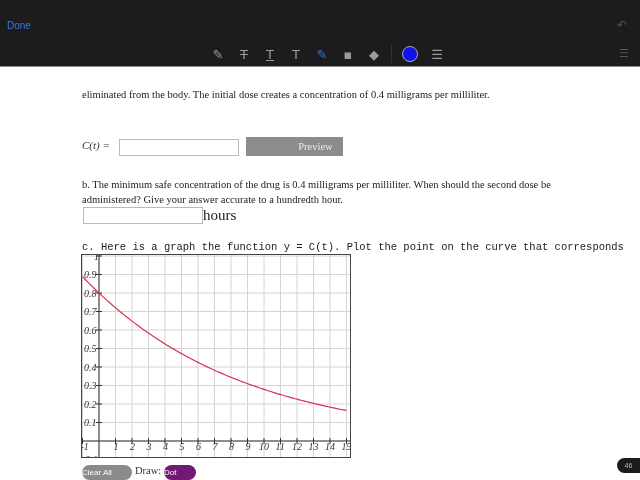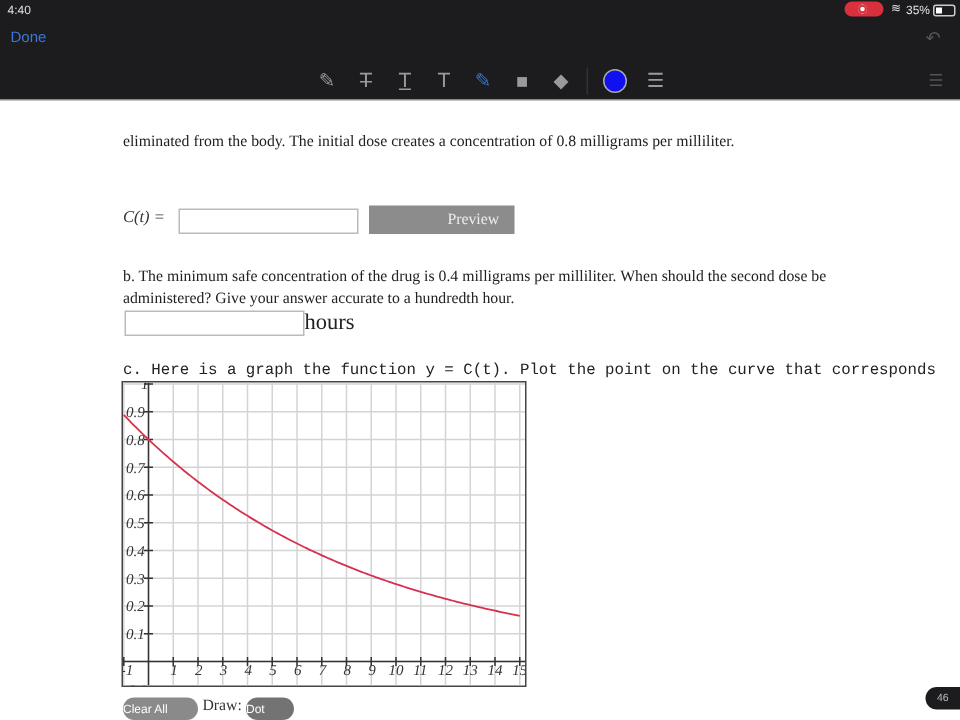--- a/index.html
+++ b/index.html
@@ -25,34 +25,27 @@
   .p { position:absolute; left:82px; font-size:10.5px; color:#222; line-height:16px; }
   .input { position:absolute; border:1px solid #bbb; background:#fff; height:13px; }
   .preview { position:absolute; left:246px; top:70px; width:55px; height:19px; background:#8c8c8c; color:#eee; font-size:10.5px; text-align:center; line-height:19px; cursor:pointer;padding-left:42px; }
   .ct { position:absolute; left:82px; top:72px; font-size:11px; font-style:italic; color:#333; }
   .hours { position:absolute; left:203px; top:140px; font-size:15px; color:#222; }
   .graph { position:absolute; left:81px; top:187px; width:270px; height:204px; border:1px solid #444; box-sizing:border-box; background:#fff; }
   .graph svg { position:absolute; left:0; top:0; }
   .btn-pill { position:absolute; top:398px; height:15px; border-radius:8px; font-family:"Liberation Sans", sans-serif; font-size:8px; color:#fff; text-align:left; line-height:15px; cursor:pointer; }
   .clear { left:82px; width:50px; background:#8a8a8a; }
   .drawlbl { position:absolute; left:135px; top:398px; font-size:10.5px; color:#333; }
-  .dot { left:164px; width:32px; background:#737373; }
+  .dot { left:164px; width:32px; background:#701a75; }
   .pagebadge { position:absolute; left:617px; top:391px; width:23px; height:15px; background:#1c1c1e; border-radius:8px 0 0 8px; color:#bbb; font-family:"Liberation Sans", sans-serif; font-size:7px; line-height:15px; text-align:center; }
 </style>
 </head>
 <body>
 
 <div class="topbar">
-  <div class="statusbar">
-    <span class="time">4:40</span>
-    <span class="rec"></span>
-    <span class="wifi">≋</span>
-    <span class="batt-pct">35%</span>
-    <span class="batt"></span>
-  </div>
   <span class="done">Done</span>
   <span class="undo">↶</span>
   <span class="side-list">☰</span>
 
   <div class="toolbar">
     <div class="tool">✎</div>
     <div class="tool">
         <span style="text-decoration:line-through">T</span>
       </div>
     <div class="tool">
@@ -62,21 +55,21 @@
     <div class="tool blue">✎</div>
     <div class="tool">▪</div>
     <div class="tool">◆</div>
     <div class="sep"></div>
     <div class="color-dot"></div>
     <div class="tool">☰</div>
   </div>
 </div>
 
 <div class="content">
-  <div class="p" style="top:20px;">eliminated from the body. The initial dose creates a concentration of 0.8 milligrams per milliliter.</div>
+  <div class="p" style="top:20px;">eliminated from the body. The initial dose creates a concentration of 0.4 milligrams per milliliter.</div>
 
   <span class="ct">C(t) =</span>
   <input class="input" style="left: 119px; top: 72px; width: 114px;" value="">
   <div class="preview">Preview</div>
 
   <div class="p" style="top:110px;">b. The minimum safe concentration of the drug is 0.4 milligrams per milliliter. When should the second dose be</div>
   <div class="p" style="top:125px;">administered? Give your answer accurate to a hundredth hour.</div>
   <input class="input" style="left: 83px; top: 140px; width: 114px;" value="">
   <span class="hours">hours</span>
 

